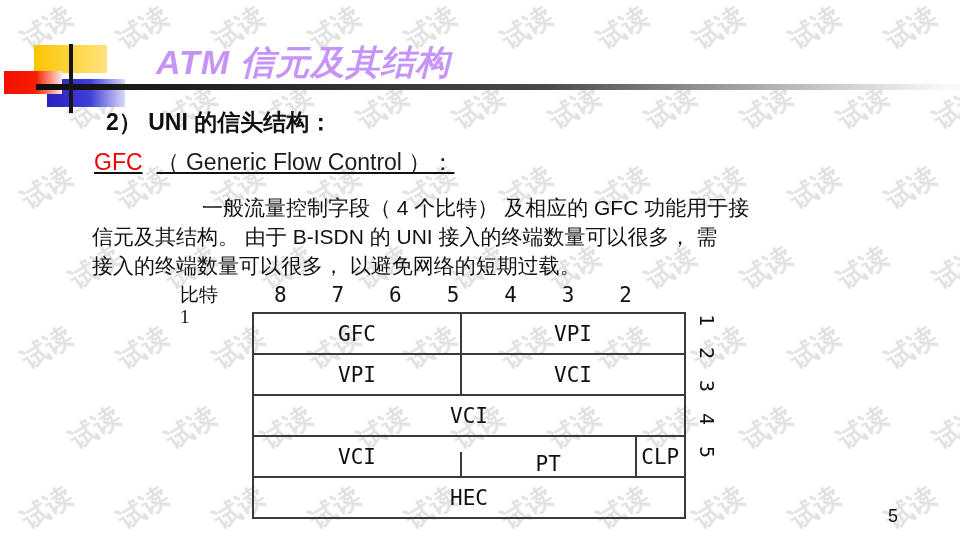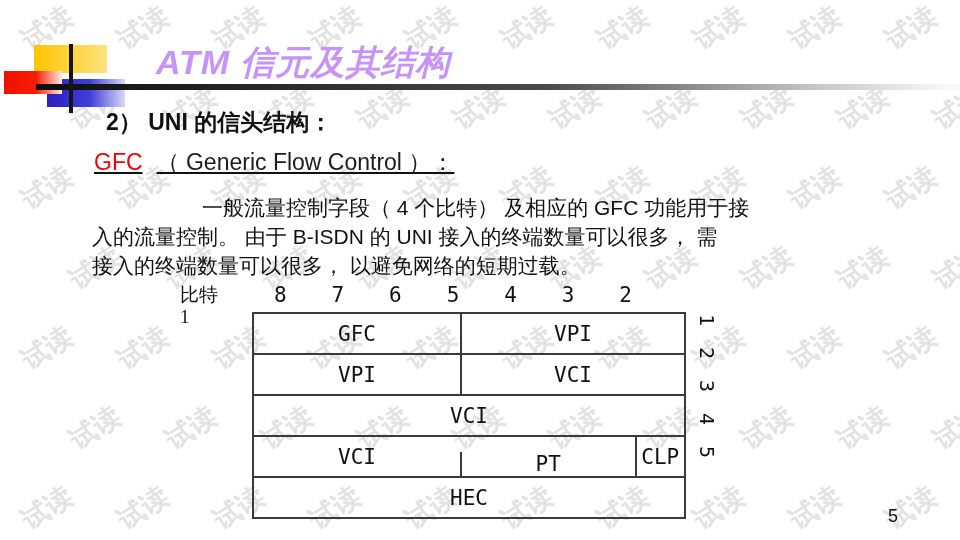--- a/index.html
+++ b/index.html
@@ -139,21 +139,21 @@
     <div class="page-title">ATM 信元及其结构</div>
 
     <div class="section-heading">2） UNI 的信头结构：</div>
 
     <div class="gfc-line">
       <span class="gfc-term">GFC</span><span class="gfc-rest">（ Generic Flow Control ）：</span>
     </div>
 
     <div class="body-paragraph">
       <div class="pline">一般流量控制字段（ 4 个比特） 及相应的 GFC 功能用于接</div>
-      <div class="pline">入的流量控制。 由于 B-ISDN 的 UNI 接入的终端数量可以很多， 需</div>
+      <div class="pline">信元及其结构。 由于 B-ISDN 的 UNI 接入的终端数量可以很多， 需</div>
       <div class="pline">接入的终端数量可以很多， 以避免网络的短期过载。</div>
     </div>
 
     <div class="bits-label">
       <div>比特</div>
       <div>1</div>
     </div>
 
     <div class="bit-row">
         <span>8</span>

